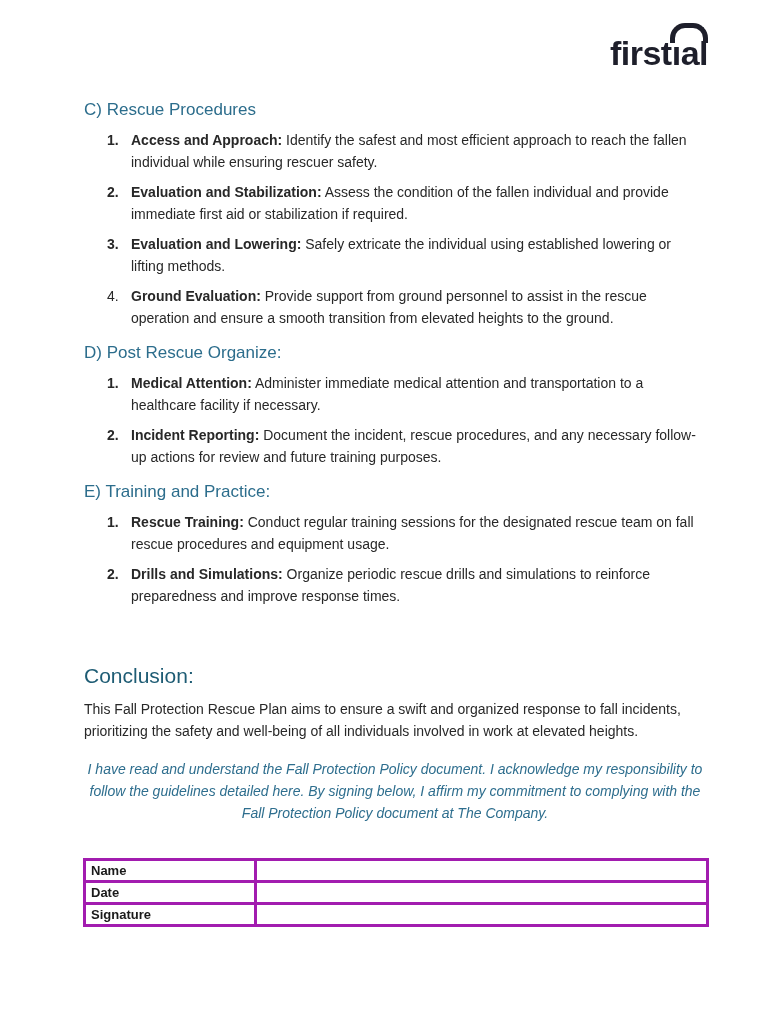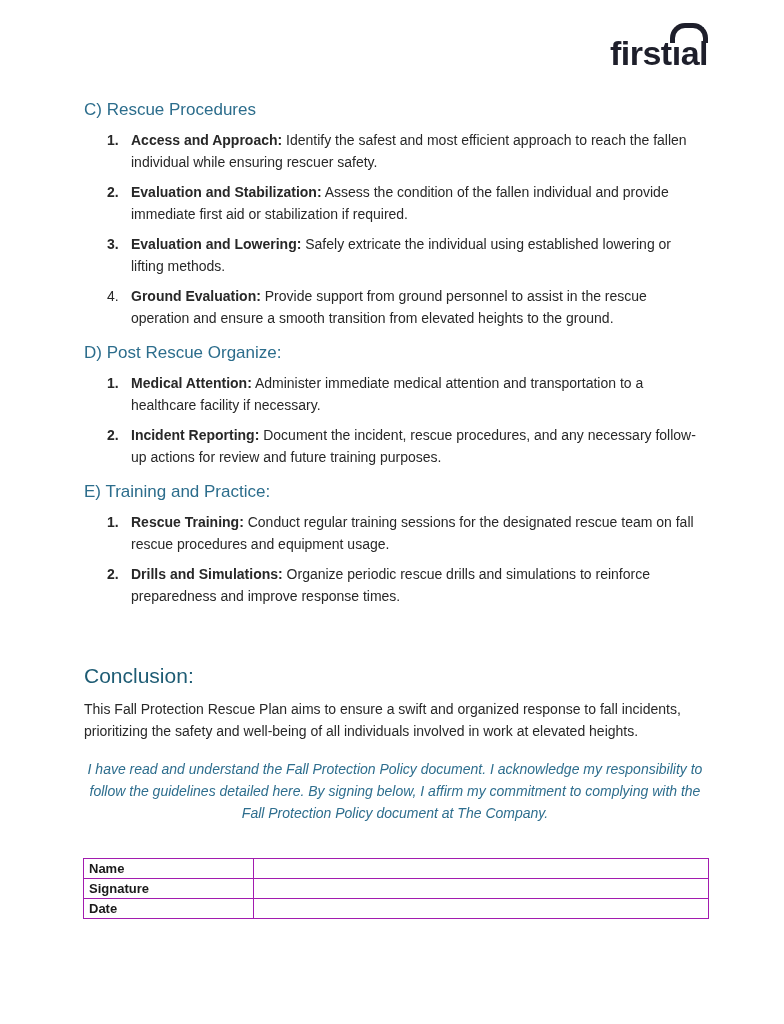--- a/index.html
+++ b/index.html
@@ -42,21 +42,21 @@
   p.ack{
     font-size:14px;line-height:22px;margin:16px 0 0 0;
     font-style:italic;color:#2e6e8e;text-align:center;
   }
   
   table.sig{
     border-collapse:collapse;margin-top:34px;width:626px;
     margin-left:-1px;
   }
   table.sig td{
-    border:1px solid #a21caf;height:17px;
+    border:3px solid #a21caf;height:17px;
     font-size:13px;padding:1px 5px;vertical-align:middle;
   }
   td.sig-label{width:160px;font-weight:700;color:#1a1a1a;}
   td.sig-value{width:446px;}
 </style>
 </head>
 <body>
 
 <div class="page">
 
@@ -114,24 +114,24 @@
     <p class="body-par">This Fall Protection Rescue Plan aims to ensure a swift and organized response to fall incidents, prioritizing the safety and well-being of all individuals involved in work at elevated heights.</p>
     <p class="ack">I have read and understand the Fall Protection Policy document. I acknowledge my responsibility to follow the guidelines detailed here. By signing below, I affirm my commitment to complying with the Fall Protection Policy document at The Company.</p>
 
     <table class="sig">
       <tbody>
         <tr>
           <td class="sig-label">Name</td>
           <td class="sig-value"></td>
         </tr>
         <tr>
-          <td class="sig-label">Signature</td>
+          <td class="sig-label">Date</td>
           <td class="sig-value"></td>
         </tr>
         <tr>
-          <td class="sig-label">Date</td>
+          <td class="sig-label">Signature</td>
           <td class="sig-value"></td>
         </tr>
       </tbody>
     </table>
 
   </div>
 </div>
 
 </body></html>

